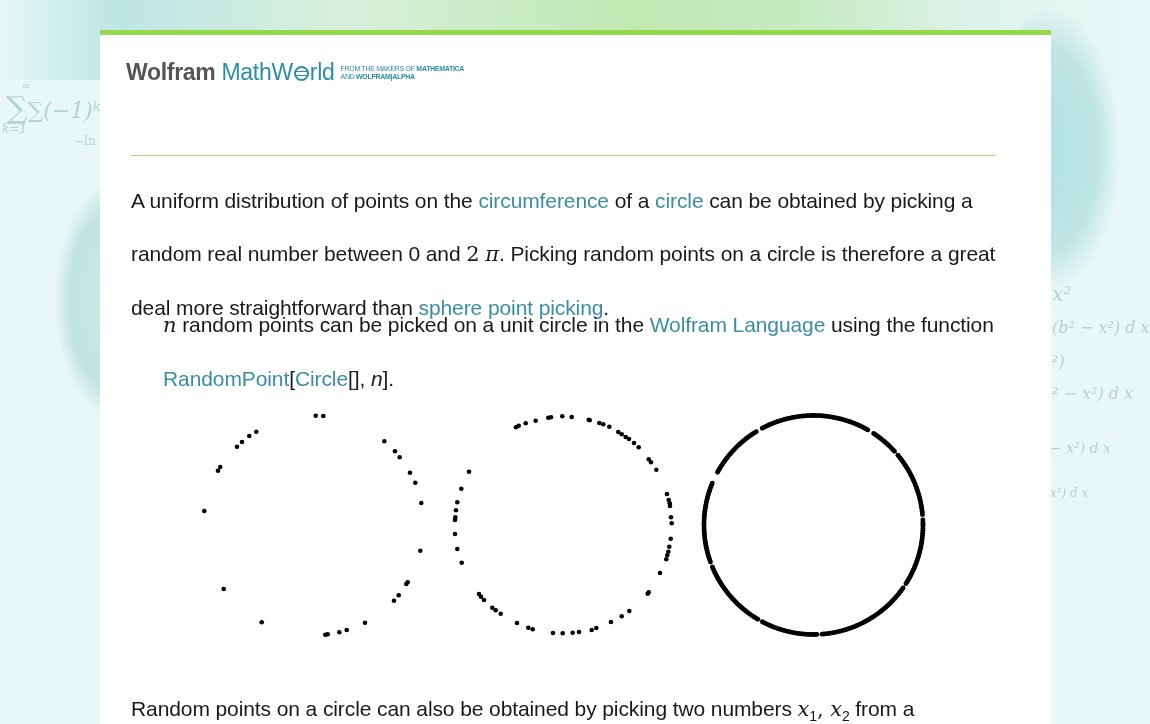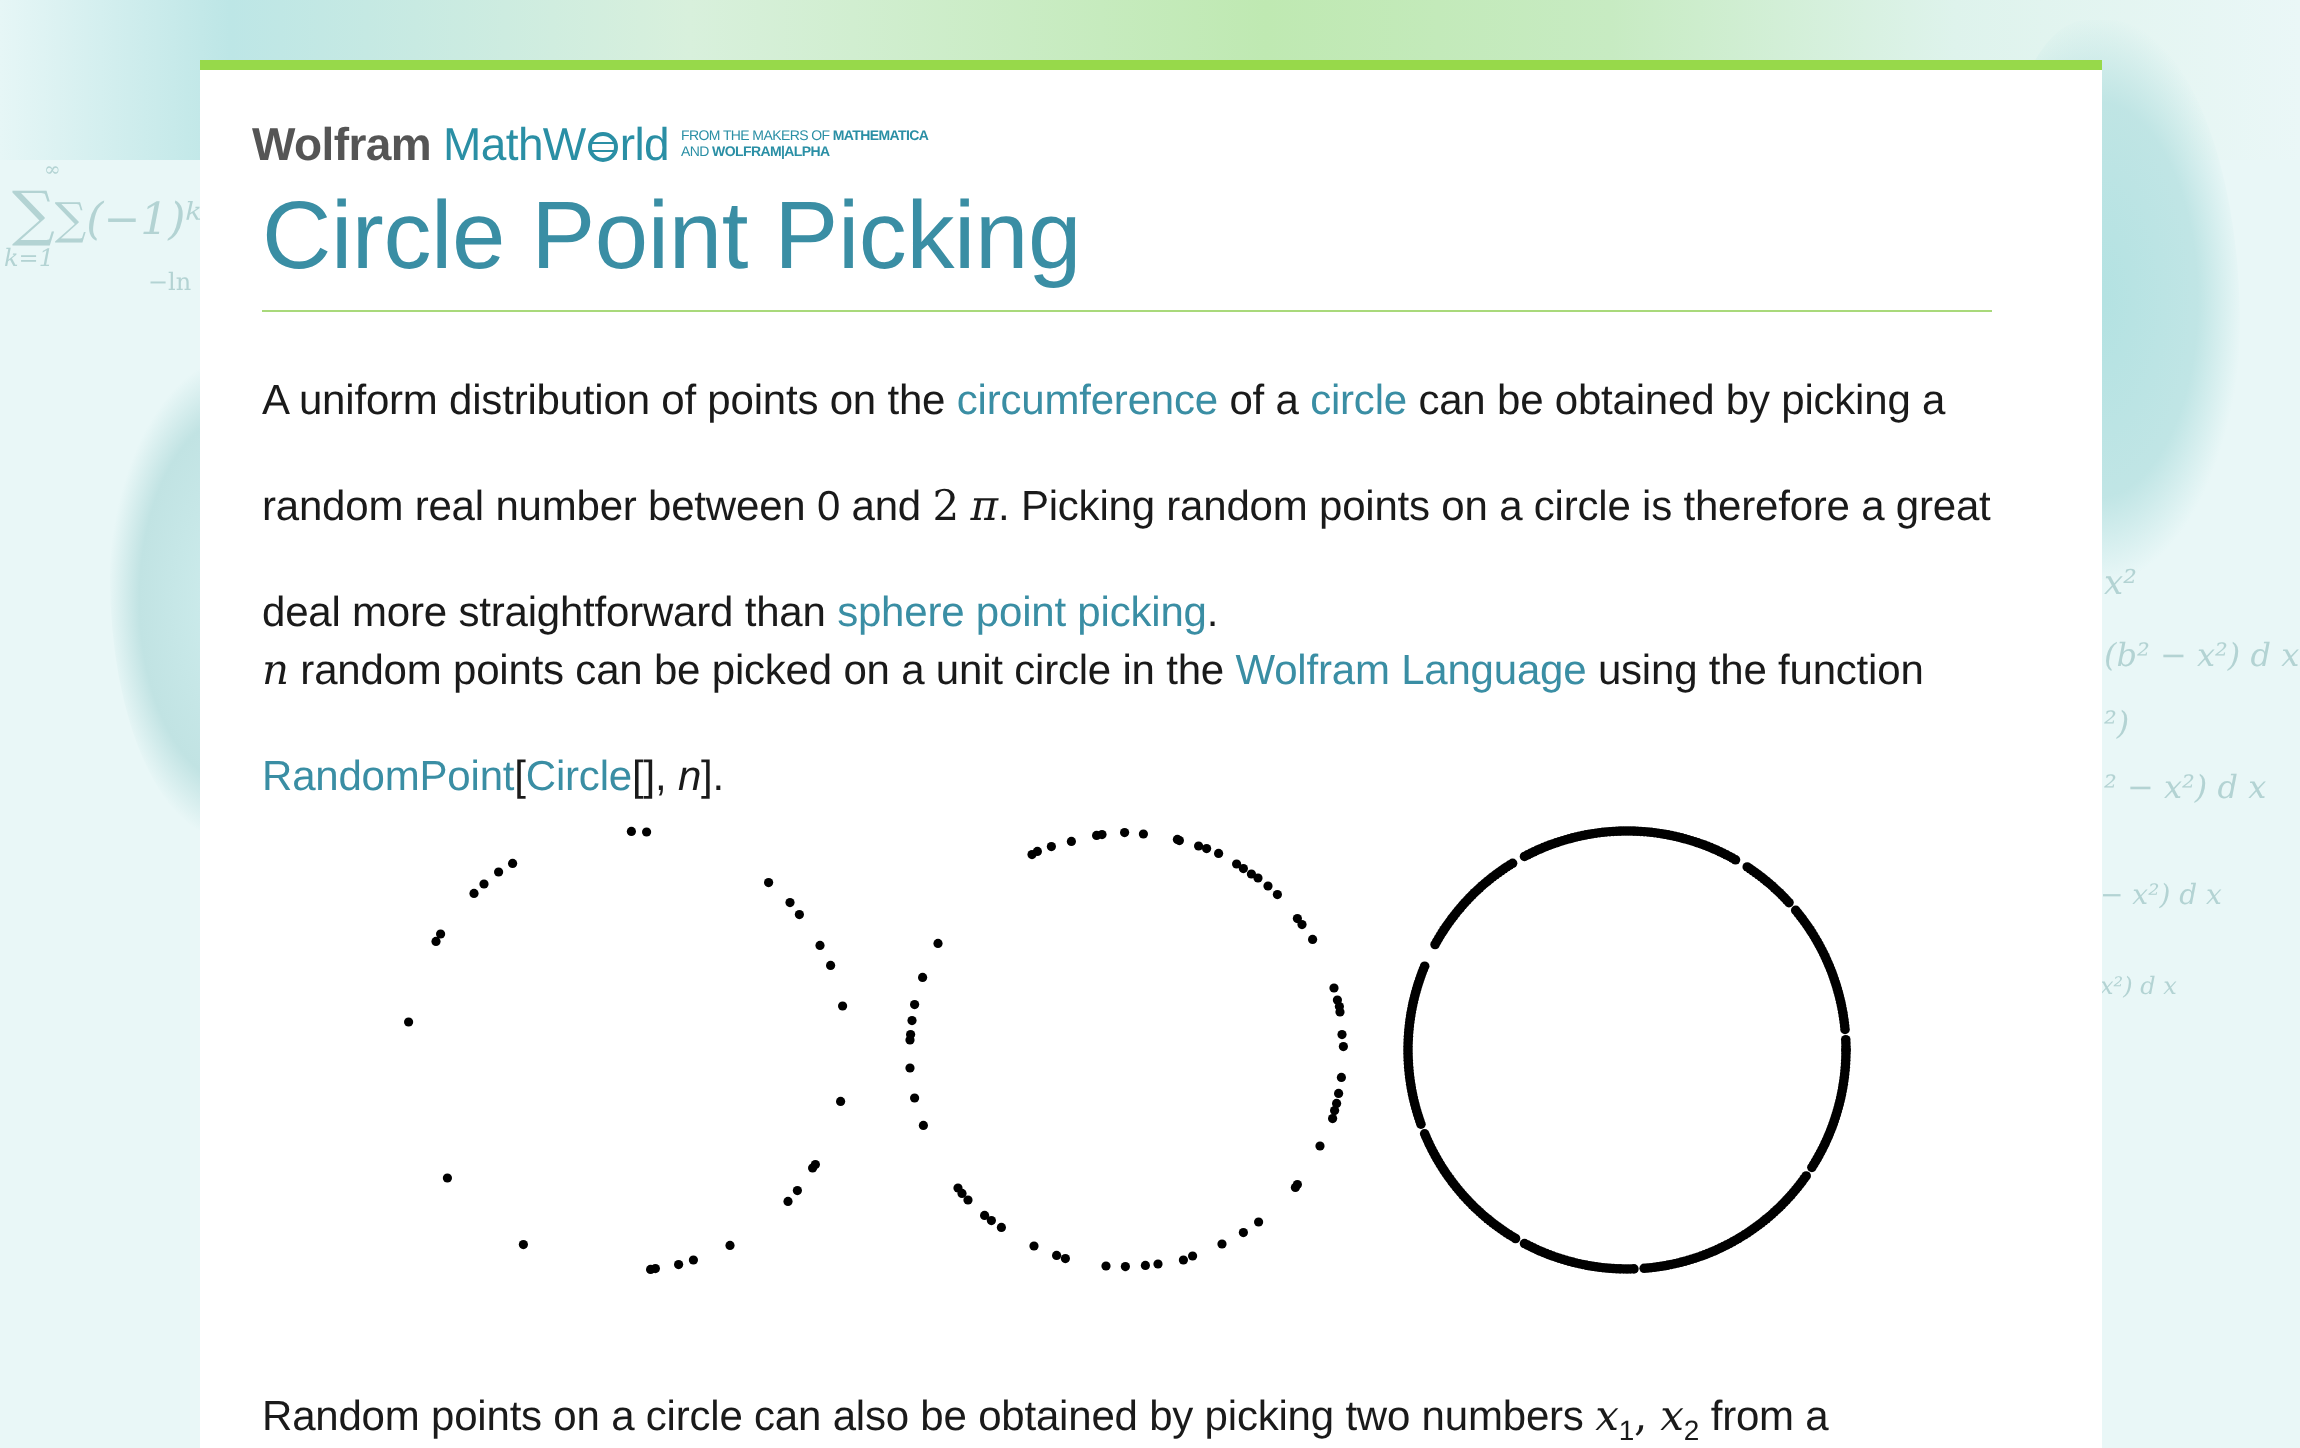--- a/index.html
+++ b/index.html
@@ -55,58 +55,57 @@
     position: absolute; left: 31px; top: 120px; width: 865px; height: 1px; background: #a9d97b;
   }
   .para {
     position: absolute; left: 31px; width: 880px; margin: 0;
     font-size: 21px; line-height: 53px; color: #1a1a1a; letter-spacing: -0.1px;
   }
   .para a { color: #3a8ea4; text-decoration: none; }
   .math { font-family: "DejaVu Serif", serif; font-style: italic; font-size: 21px; }
   .math-up { font-family: "DejaVu Serif", serif; font-size: 21px; }
   .p1 { top: 139px; }
-  .p2 { top: 274px; }
+  .p2 { top: 263px; margin-left: 32px; }
   .p3 { top: 647px; }
   .figure { position: absolute; left: 0; top: 370px; width: 951px; height: 280px; }
   sub { font-size: 14px; }
 </style>
 </head>
 <body>
 
 <div class="bg-top"></div>
 <div class="bg-swirl-left"></div>
 <div class="bg-swirl-right"></div>
 
 <div class="bg-formula" style="left:6px; top:90px; font-size:22px;">
   <span style="font-style:normal; font-size:30px;">∑</span><span>∑(−1)ᵏ⁻¹</span>
 </div>
 <div class="bg-formula" style="left:22px; top:80px; font-size:10px;">∞</div>
 <div class="bg-formula" style="left:2px; top:122px; font-size:12px;">k=1</div>
 <div class="bg-formula" style="left:74px; top:134px; font-size:12px; font-style:normal;">−ln</div>
 
-<div class="bg-formula" style="left:1052px; top:282px; font-size:17px;">x²</div>
+<div class="bg-formula" style="left:1052px; top:282px; font-size:20px;">x²</div>
 <div class="bg-formula" style="left:1052px; top:318px; font-size:16px;">(b² − x²)  d x</div>
 <div class="bg-formula" style="left:1052px; top:352px; font-size:16px;">²)</div>
 <div class="bg-formula" style="left:1052px; top:384px; font-size:16px;">² − x²)  d x</div>
 <div class="bg-formula" style="left:1050px; top:440px; font-size:14px;">− x²)  d x</div>
 <div class="bg-formula" style="left:1050px; top:486px; font-size:12px;">x²)  d x</div>
 
 <div class="card">
 
   <a class="brand">
     <span class="brand-wolfram">Wolfram</span>
     <span class="brand-math"><span>MathW</span><span class="brand-globe"></span><span>rld</span></span>
     <span class="brand-tag">
       <span>FROM THE MAKERS OF </span><b>MATHEMATICA</b><br>
       <span>AND </span><b>WOLFRAM|ALPHA</b>
     </span>
   </a>
 
-  <h1 class="title">Circle Point Picking</h1>
   <div class="title-rule"></div>
 
   <p class="para p1"><span>A uniform distribution of points on the </span><a>circumference</a><span> of a </span><a>circle</a><span> can be obtained by picking a random real number between 0 and </span><span class="math-up">2</span> <span class="math">π</span><span>. Picking random points on a circle is therefore a great deal more straightforward than </span><a>sphere point picking</a><span>.</span></p>
 
   <p class="para p2"><span class="math">n</span><span> random points can be picked on a unit circle in the </span><a>Wolfram Language</a><span> using the function </span><a>RandomPoint</a><span>[</span><a>Circle</a><span>[], </span><i>n</i><span>].</span></p>
 
   <svg class="figure" viewBox="100 400 951 280" width="951" height="280" xmlns="http://www.w3.org/2000/svg">
     <g id="plot0">
         <circle cx="315.7" cy="410.7" r="2.3" fill="#000"></circle>
         <circle cx="323.3" cy="411" r="2.3" fill="#000"></circle>

